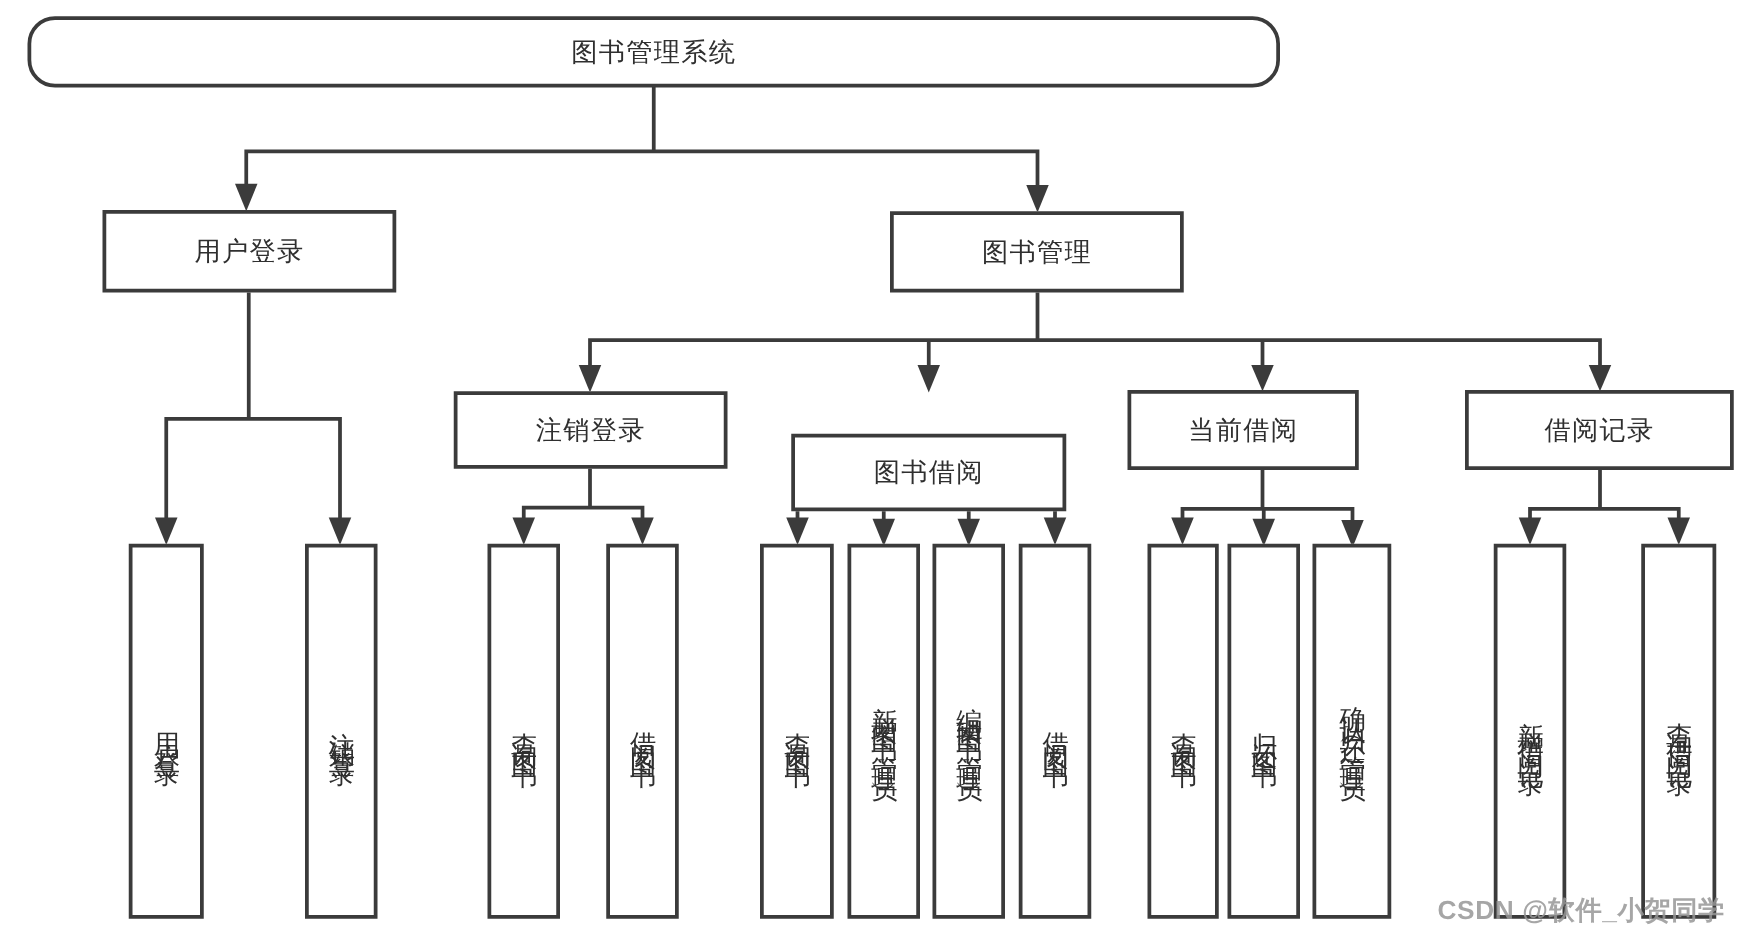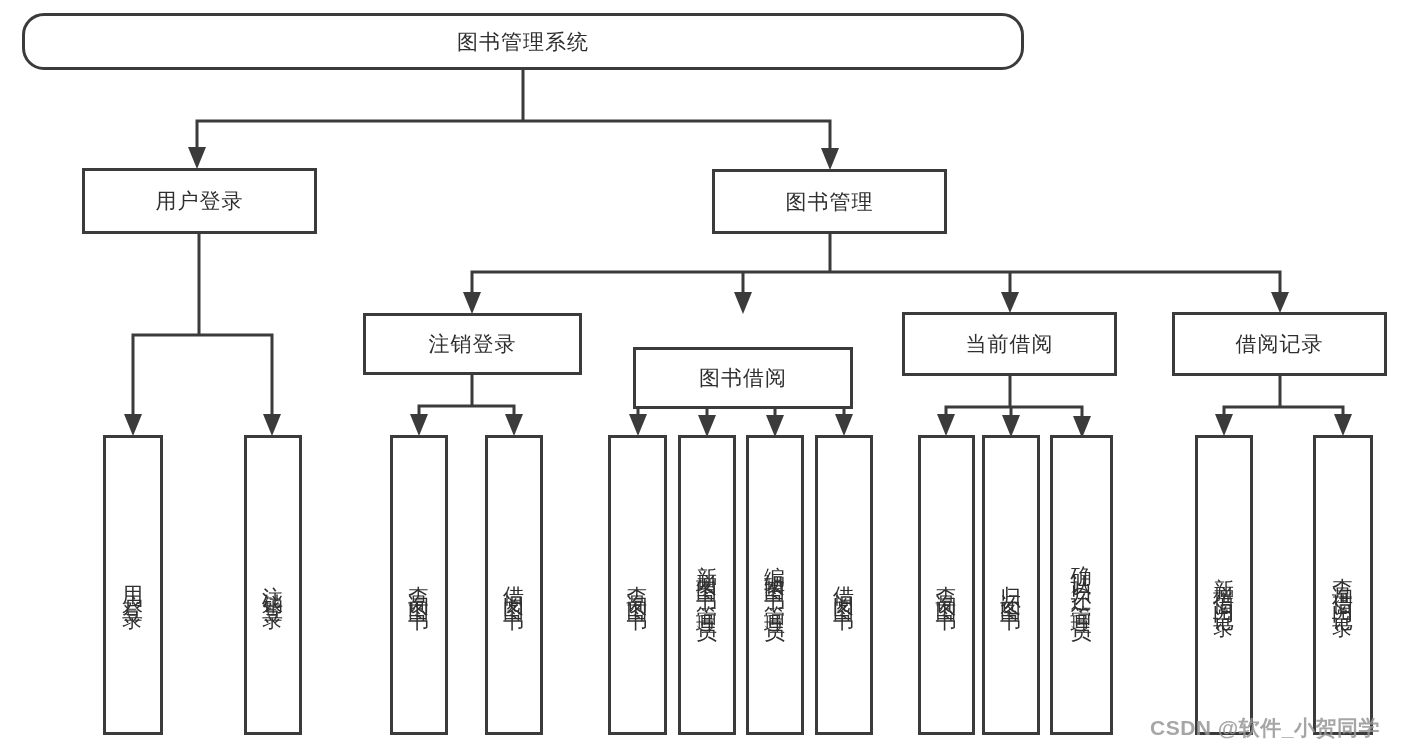--- a/index.html
+++ b/index.html
@@ -37,21 +37,21 @@
     font-size: 21px;
     line-height: 1;
     white-space: nowrap;
   }
   
   .n-root      { left: 22px;   top: 13px;  width: 1002px; height: 57px; border-radius: 22px; }
   .n-login     { left: 82px;   top: 168px; width: 235px;  height: 66px; }
   .n-mgmt      { left: 712px;  top: 169px; width: 235px;  height: 65px; }
   .n-sec0      { left: 363px;  top: 313px; width: 219px;  height: 62px; }
   .n-sec1      { left: 633px;  top: 313px; width: 220px;  height: 62px; margin-top: 34px; }
-  .n-sec2      { left: 902px;  top: 312px; width: 215px;  height: 64px; }
+  .n-sec2      { left: 902px;  top: 312px; width: 185px;  height: 64px; }
   .n-sec3      { left: 1172px; top: 312px; width: 215px;  height: 64px; }
   
   .leaf { top: 435px; height: 300px; }
   .lf-0  { left: 103px;  width: 60px; }
   .lf-1  { left: 244px;  width: 58px; }
   .lf-2  { left: 390px;  width: 58px; }
   .lf-3  { left: 485px;  width: 58px; }
   .lf-4  { left: 608px;  width: 59px; }
   .lf-5  { left: 678px;  width: 58px; }
   .lf-6  { left: 746px;  width: 58px; }

